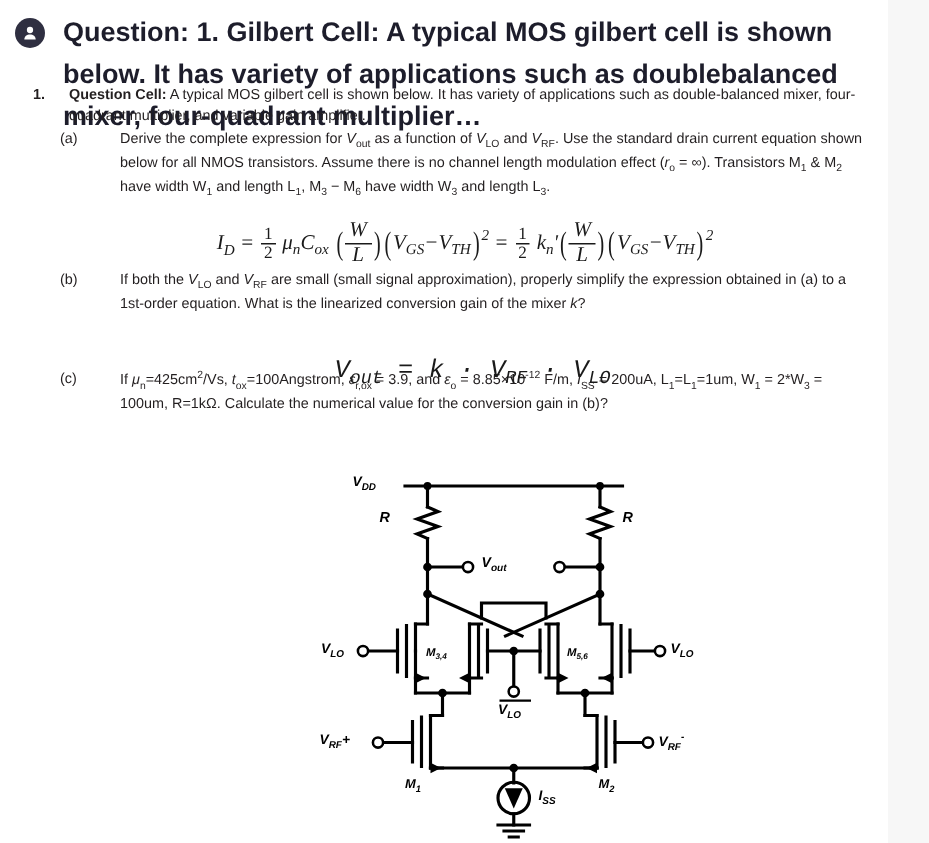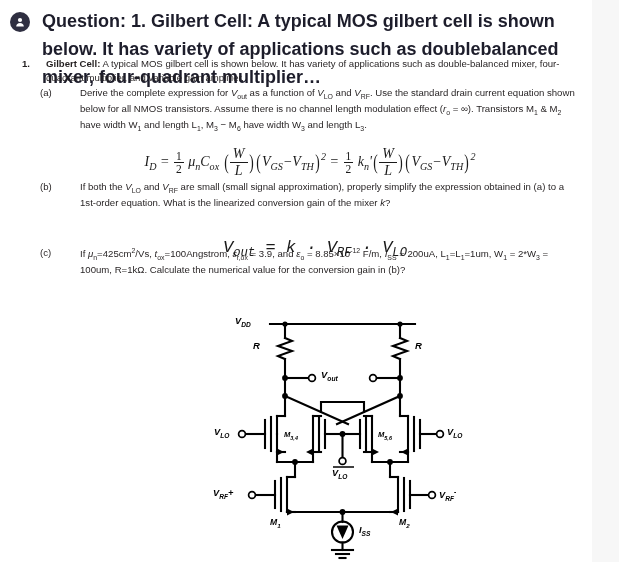--- a/index.html
+++ b/index.html
@@ -156,21 +156,21 @@
           <path d="M2.2 10.4c0-2.1 1.7-3.4 3.8-3.4s3.8 1.3 3.8 3.4z" fill="#ffffff"></path>
         </svg>
       </div>
       <div class="qtitle">Question: 1. Gilbert Cell: A typical MOS gilbert cell is shown below. It has variety of applications such as doublebalanced mixer, four-quadrant multiplier…</div>
     </div>
 
     <div class="qbody">
 
       <div class="row">
         <div class="num">1.</div>
-        <div class="numtext"><b>Gilbert Cell:</b><span> A typical MOS gilbert cell is shown below. It has variety of applications such as double-balanced mixer, four-quadrant multiplier, and variable gain amplifier.</span></div>
+        <div class="numtext"><b>Question Cell:</b><span> A typical MOS gilbert cell is shown below. It has variety of applications such as double-balanced mixer, four-quadrant multiplier, and variable gain amplifier.</span></div>
       </div>
 
       <div class="sub">
         <div class="sub-label">(a)</div>
         <div class="sub-text">Derive the complete expression for <i>V</i><sub>out</sub> as a function of <i>V</i><sub>LO</sub> and <i>V</i><sub>RF</sub>. Use the standard drain current equation shown below for all NMOS transistors. Assume there is no channel length modulation effect (<i>r</i><sub>o</sub> = ∞). Transistors M<sub>1</sub> &amp; M<sub>2</sub> have width W<sub>1</sub> and length L<sub>1</sub>, M<sub>3</sub> − M<sub>6</sub> have width W<sub>3</sub> and length L<sub>3</sub>.</div>
       </div>
 
       <div style="height:44px"></div>
 
       <div class="sub">

